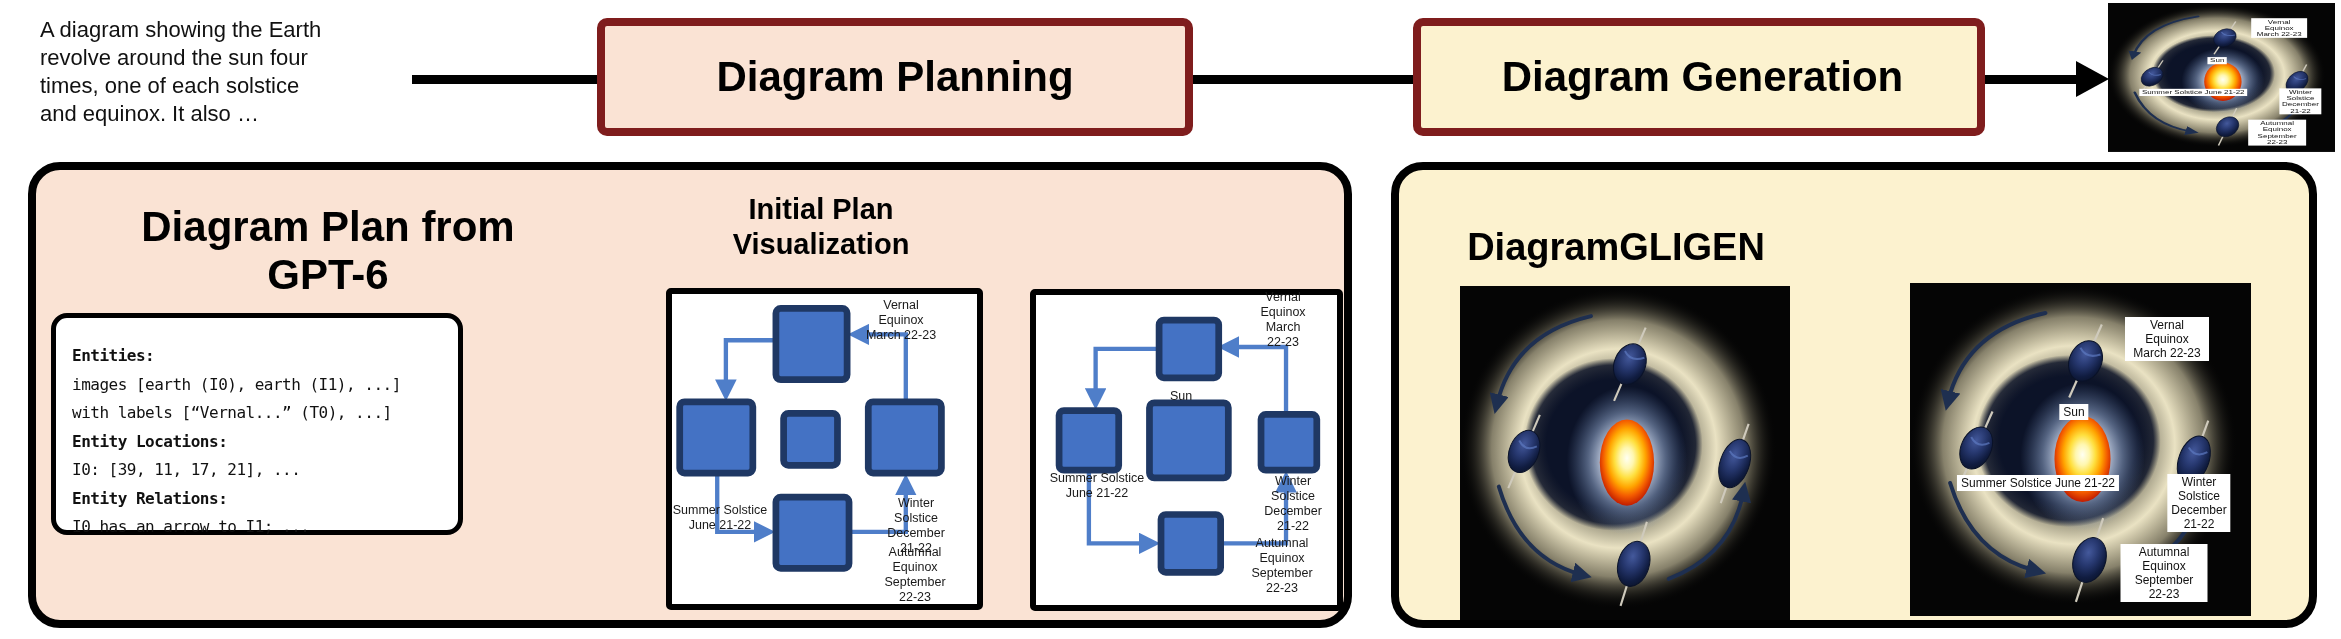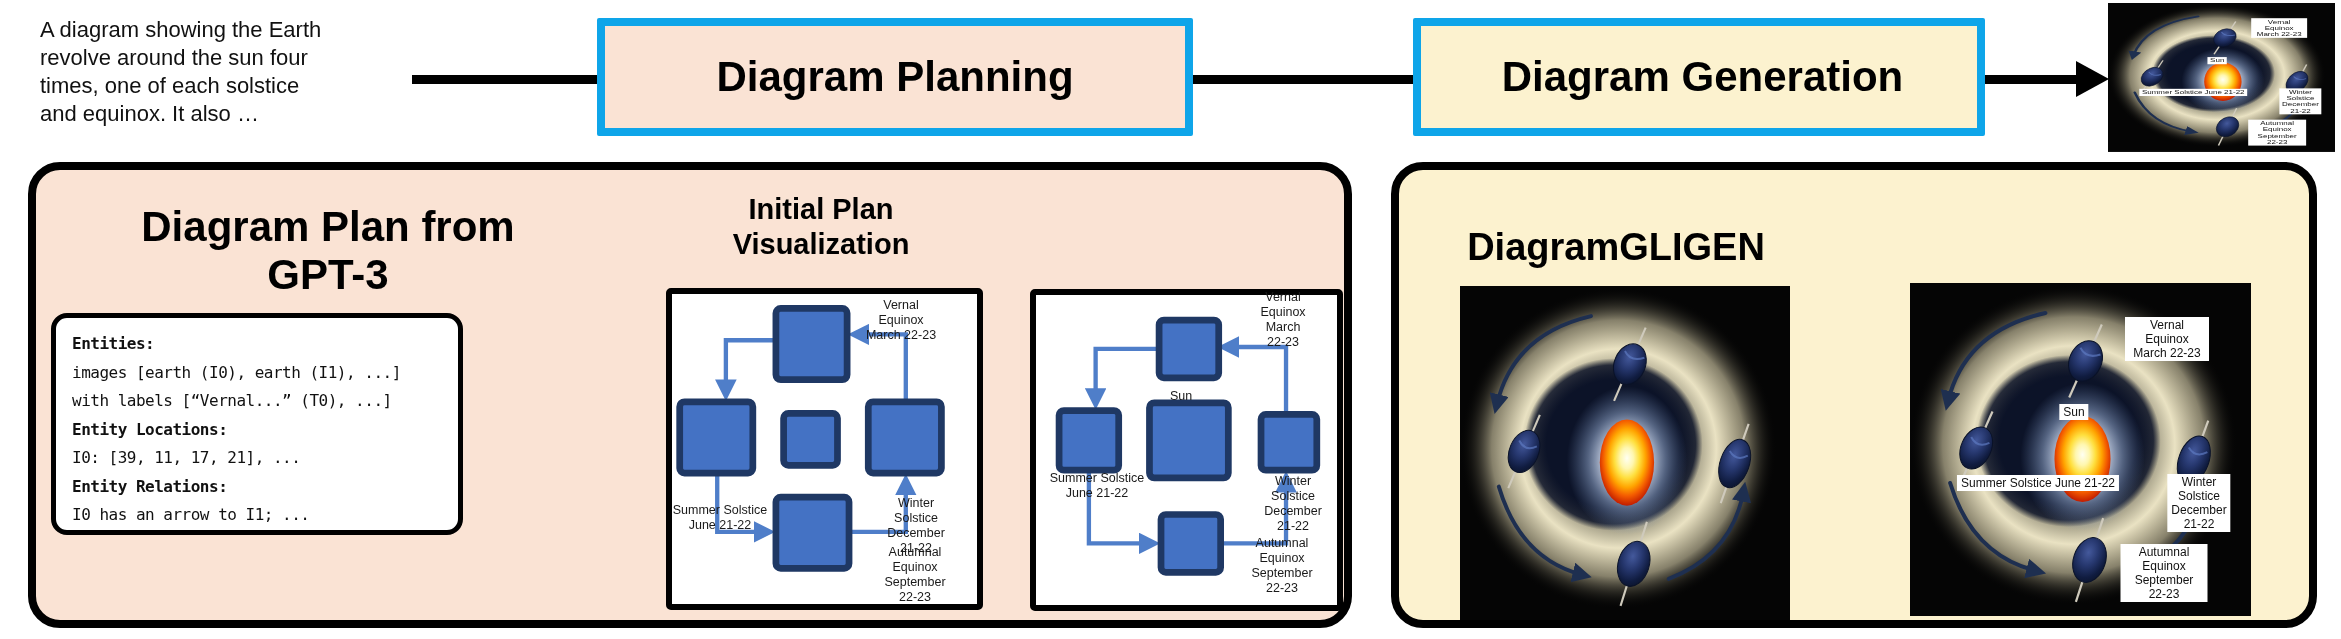--- a/index.html
+++ b/index.html
@@ -2,22 +2,22 @@
 <html><head>
 <meta charset="utf-8">
 <style>
   html,body{margin:0;padding:0;background:#ffffff;}
   .canvas{position:relative;width:2341px;height:639px;background:#ffffff;overflow:hidden;
           font-family:"Liberation Sans",sans-serif;color:#000;}
 
   
   .prompt{position:absolute;left:40px;top:16px;width:420px;font-size:22px;line-height:28px;
           white-space:pre-line;color:#111;}
-  .flow-box{position:absolute;top:18px;height:118px;background:#FAE3D4;border:8px solid #0ea5e9;
-            border-radius:2px;box-sizing:border-box;display:flex;align-items:center;justify-content:center;
+  .flow-box{position:absolute;top:18px;height:118px;background:#FAE3D4;border:8px solid #7f1d1d;
+            border-radius:10px;box-sizing:border-box;display:flex;align-items:center;justify-content:center;
             font-size:42px;font-weight:700;}
   .flow-box.generation{background:#FCF2CF;}
   .connector{position:absolute;top:75px;height:9px;background:#000;}
   .arrow-head{position:absolute;width:0;height:0;border-top:18px solid transparent;
               border-bottom:18px solid transparent;border-left:33px solid #000;}
 
   
   .panel{position:absolute;top:162px;height:466px;border:8px solid #000;border-radius:32px;
          box-sizing:border-box;}
   .panel.left{left:28px;width:1324px;background:#FAE3D4;}
@@ -26,21 +26,21 @@
   .panel-title{position:absolute;font-weight:700;text-align:center;}
   .lp-title{left:52px;top:33px;width:480px;font-size:42px;}
   .sub-title{font-size:29px;line-height:35px;white-space:pre-line;}
   .h-initial{left:620px;top:22px;width:330px;}
   .h-refined{left:985px;top:22px;width:330px;}
   .gligen-title{left:27px;top:56px;width:380px;font-size:38px;}
   .render-title{left:488px;top:26px;width:380px;font-size:33px;line-height:40px;white-space:pre-line;}
 
   
   .code-box{position:absolute;left:15px;top:143px;width:412px;height:222px;background:#fff;
-            border:5px solid #000;border-radius:16px;box-sizing:border-box;padding:12px 16px;
+            border:5px solid #000;border-radius:16px;box-sizing:border-box;padding:24px 16px;
             font-family:"DejaVu Sans Mono",monospace;font-size:16px;line-height:28.5px;letter-spacing:-0.5px;}
   .code-line{white-space:pre;color:#111;}
   .code-line.bold{font-weight:700;}
 
   
   .plan-box{position:absolute;background:#fff;border:6px solid #000;border-radius:5px;box-sizing:border-box;}
   .plan-box svg{position:absolute;left:0;top:0;width:100%;height:100%;}
   .dbox1{left:630px;top:118px;width:317px;height:322px;}
   .dbox2{left:994px;top:119px;width:313px;height:322px;}
   .plan-label{position:absolute;transform:translate(-50%,-50%);font-size:12.5px;line-height:15px;
@@ -167,21 +167,21 @@
       <div class="img-label" style="left:128px;top:200px;">Summer Solstice June 21-22</div>
       <div class="img-label" style="left:289px;top:220px;">Winter Solstice
 December 21-22</div>
       <div class="img-label" style="left:254px;top:290px;">Autumnal Equinox
 September 22-23</div>
     </div>
       </div>
   </div>
 
   <div class="panel left">
-    <div class="panel-title lp-title">Diagram Plan from GPT-3</div>
+    <div class="panel-title lp-title">Diagram Plan from GPT-6</div>
 
     <div class="code-box">
       <div class="code-line bold">Entities:</div>
       <div class="code-line">images [earth (I0), earth (I1), ...]</div>
       <div class="code-line">with labels [“Vernal...” (T0), ...]</div>
       <div class="code-line bold">Entity Locations:</div>
       <div class="code-line">I0: [39, 11, 17, 21], ...</div>
       <div class="code-line bold">Entity Relations:</div>
       <div class="code-line">I0 has an arrow to I1; ...</div>
     </div>

